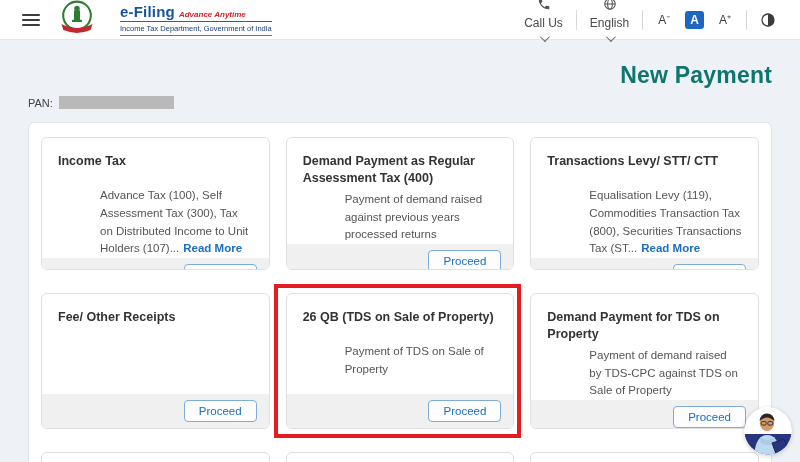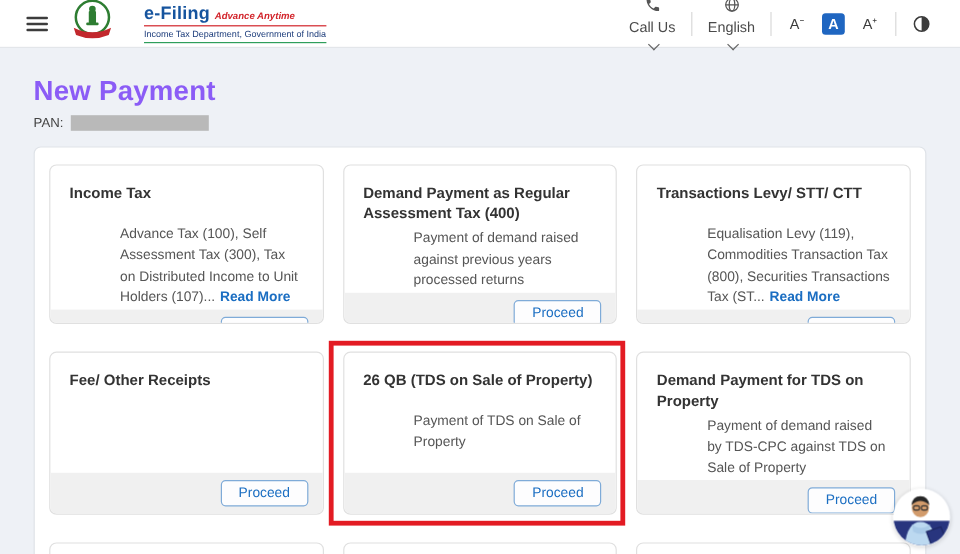--- a/index.html
+++ b/index.html
@@ -23,21 +23,21 @@
   .hdr-item { display:flex; align-items:center; gap:5px; cursor:pointer;flex-direction:column; }
   .vdiv { width:1px; height:20px; background:#d9d9d9; }
   .chev { width:7px; height:7px; border-right:1.5px solid #666; border-bottom:1.5px solid #666; transform:rotate(45deg) translateY(-2px); }
   .font-btn { font-size:12px; color:#3c3c3c; cursor:pointer; padding:1px 2px; }
   .font-btn.active { background:#1f66c1; color:#fff; border-radius:3px; padding:2px 5px; font-weight:bold; }
   .icon14 { width:14px; height:14px; display:block; }
   .icon16 { width:16px; height:16px; display:block; }
 
   
   .main { padding:0 28px; }
-  .page-title { margin-top:22px; font-size:23px; font-weight:bold; color:#8b5cf6; letter-spacing:.2px; }
+  .page-title { margin-top:22px; font-size:23px; font-weight:bold; color:#0f766e; letter-spacing:.2px;text-align:right; }
   .pan-row { margin-top:7px; display:flex; align-items:center; gap:6px; }
   .pan-label { font-size:11px; color:#444; }
   .pan-redacted { width:115px; height:13px; background:#b9b9b9; }
 
   .panel {
     margin-top:13px; background:#fff; border:1px solid #dfe3e8; border-radius:6px;
     padding:14px 12px; height:400px;
   }
   .card-grid {
     display:grid; grid-template-columns:repeat(3, 1fr);

